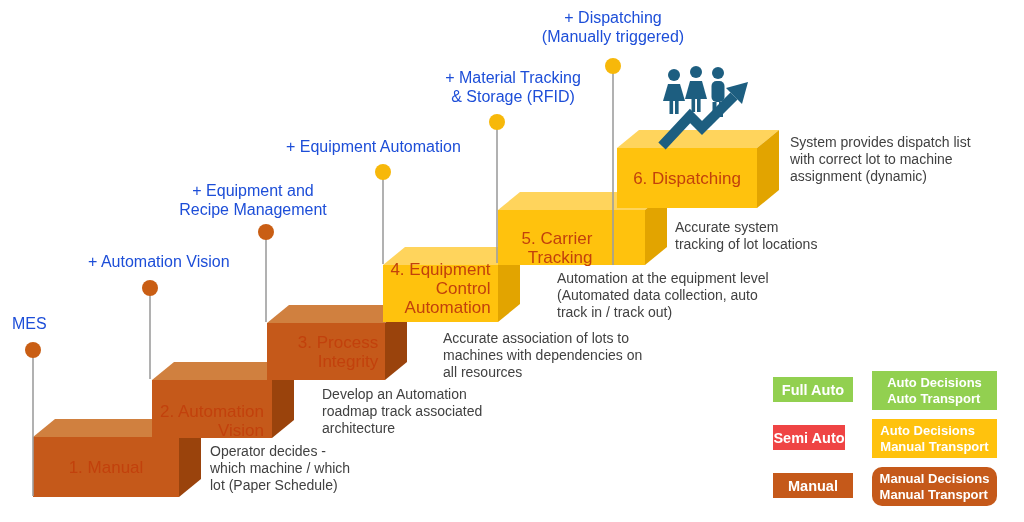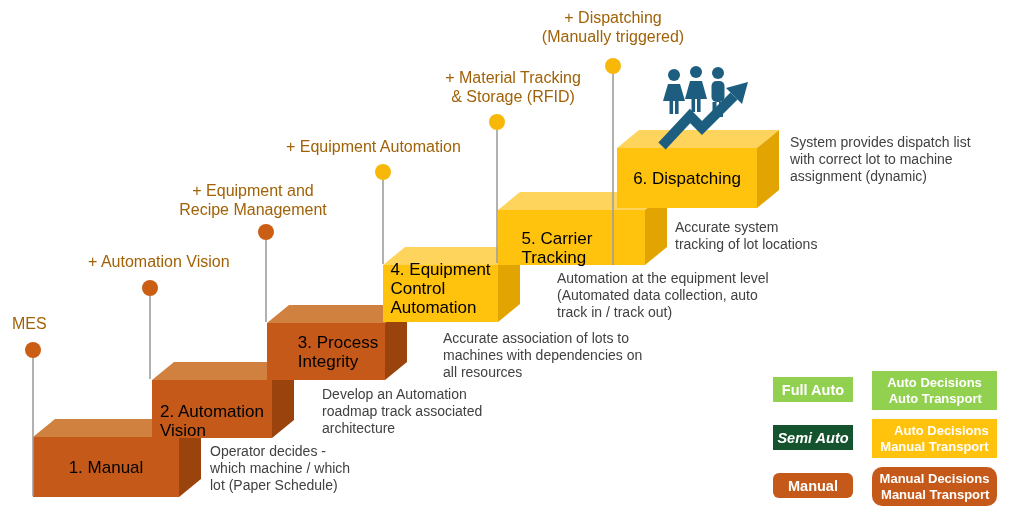--- a/index.html
+++ b/index.html
@@ -4,32 +4,32 @@
 <style>
   html,body{margin:0;padding:0;background:#ffffff;}
   #canvas{
     position:relative;width:1024px;height:522px;background:#ffffff;overflow:hidden;
     font-family:"Liberation Sans",sans-serif;
   }
   #shape-layer{position:absolute;left:0;top:0;width:1024px;height:522px;}
   .stem{stroke-width:1.6;fill:none;}
   .txt{position:absolute;white-space:pre-line;}
   .step-label{
-    display:flex;align-items:center;justify-content:center;text-align:left;
-    color:#000000;font-size:17px;line-height:19px;
+    display:flex;align-items:center;justify-content:center;text-align:right;
+    color:#c2410c;font-size:17px;line-height:19px;
   }
   .desc{font-size:14px;line-height:17px;color:#414141;width:255px;}
-  .pin-label{font-size:16px;line-height:19px;color:#a16207;}
+  .pin-label{font-size:16px;line-height:19px;color:#1d4ed8;}
   .pin-center{text-align:center;width:190px;}
   .legend-key{
     display:flex;align-items:center;justify-content:center;text-align:center;
     color:#ffffff;font-weight:bold;font-size:14.5px;
   }
   .legend-desc{
-    display:flex;align-items:center;justify-content:center;text-align:right;
+    display:flex;align-items:center;justify-content:center;text-align:left;
     color:#ffffff;font-weight:bold;font-size:13px;line-height:16px;white-space:pre-line;
   }
 </style>
 </head>
 <body>
 
 <div id="canvas">
 
   <svg id="shape-layer" viewBox="0 0 1024 522" xmlns="http://www.w3.org/2000/svg">
 
@@ -142,21 +142,21 @@
   <div class="txt pin-label" style="left:286px;top:137px;">+ Equipment Automation</div>
   <div class="txt pin-label pin-center" style="left:418px;top:68px;">+ Material Tracking
 &amp; Storage (RFID)</div>
   <div class="txt pin-label pin-center" style="left:518px;top:8px;">+ Dispatching
 (Manually triggered)</div>
 
   <div class="txt legend-key" style="left: 773px; top: 377px; width: 80px; height: 25px; background-color: rgb(146, 208, 80);">Full Auto</div>
   <div class="txt legend-desc" style="left: 872px; top: 371px; width: 125px; height: 39px; background-color: rgb(146, 208, 80);">Auto Decisions
 Auto Transport</div>
 
-  <div class="txt legend-key" style="left: 773px; top: 425px; width: 80px; height: 25px; background-color: #14532d; font-style: italic;">Semi Auto</div>
+  <div class="txt legend-key" style="left: 773px; top: 425px; width: 72px; height: 25px; background-color: #ef4444;">Semi Auto</div>
   <div class="txt legend-desc" style="left: 872px; top: 419px; width: 125px; height: 39px; background-color: rgb(255, 194, 13);">Auto Decisions
 Manual Transport</div>
 
-  <div class="txt legend-key" style="left: 773px; top: 473px; width: 80px; height: 25px; background-color: rgb(197, 89, 26); border-radius: 6px;">Manual</div>
+  <div class="txt legend-key" style="left: 773px; top: 473px; width: 80px; height: 25px; background-color: rgb(197, 89, 26);">Manual</div>
   <div class="txt legend-desc" style="left: 872px; top: 467px; width: 125px; height: 39px; background-color: rgb(197, 89, 26); border-radius: 10px;">Manual Decisions
 Manual Transport</div>
 
 </div>
 
 </body></html>

